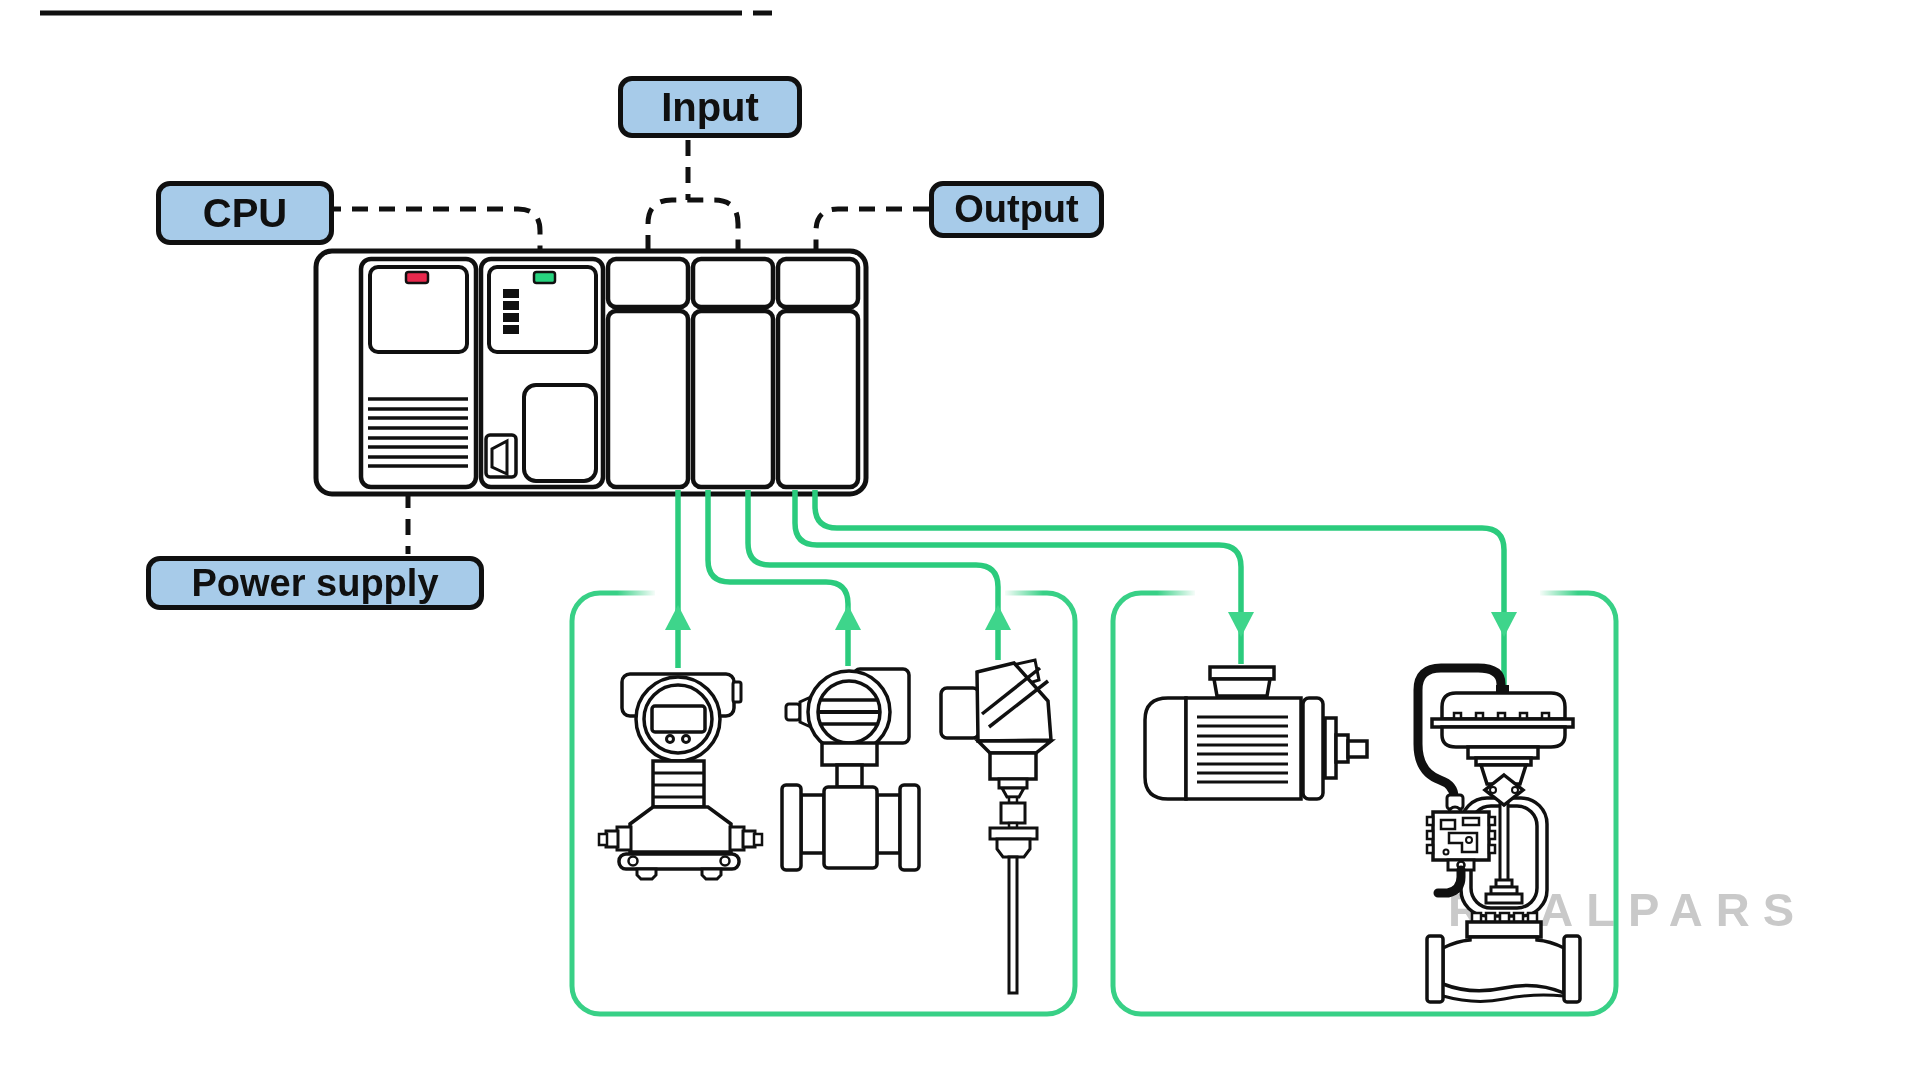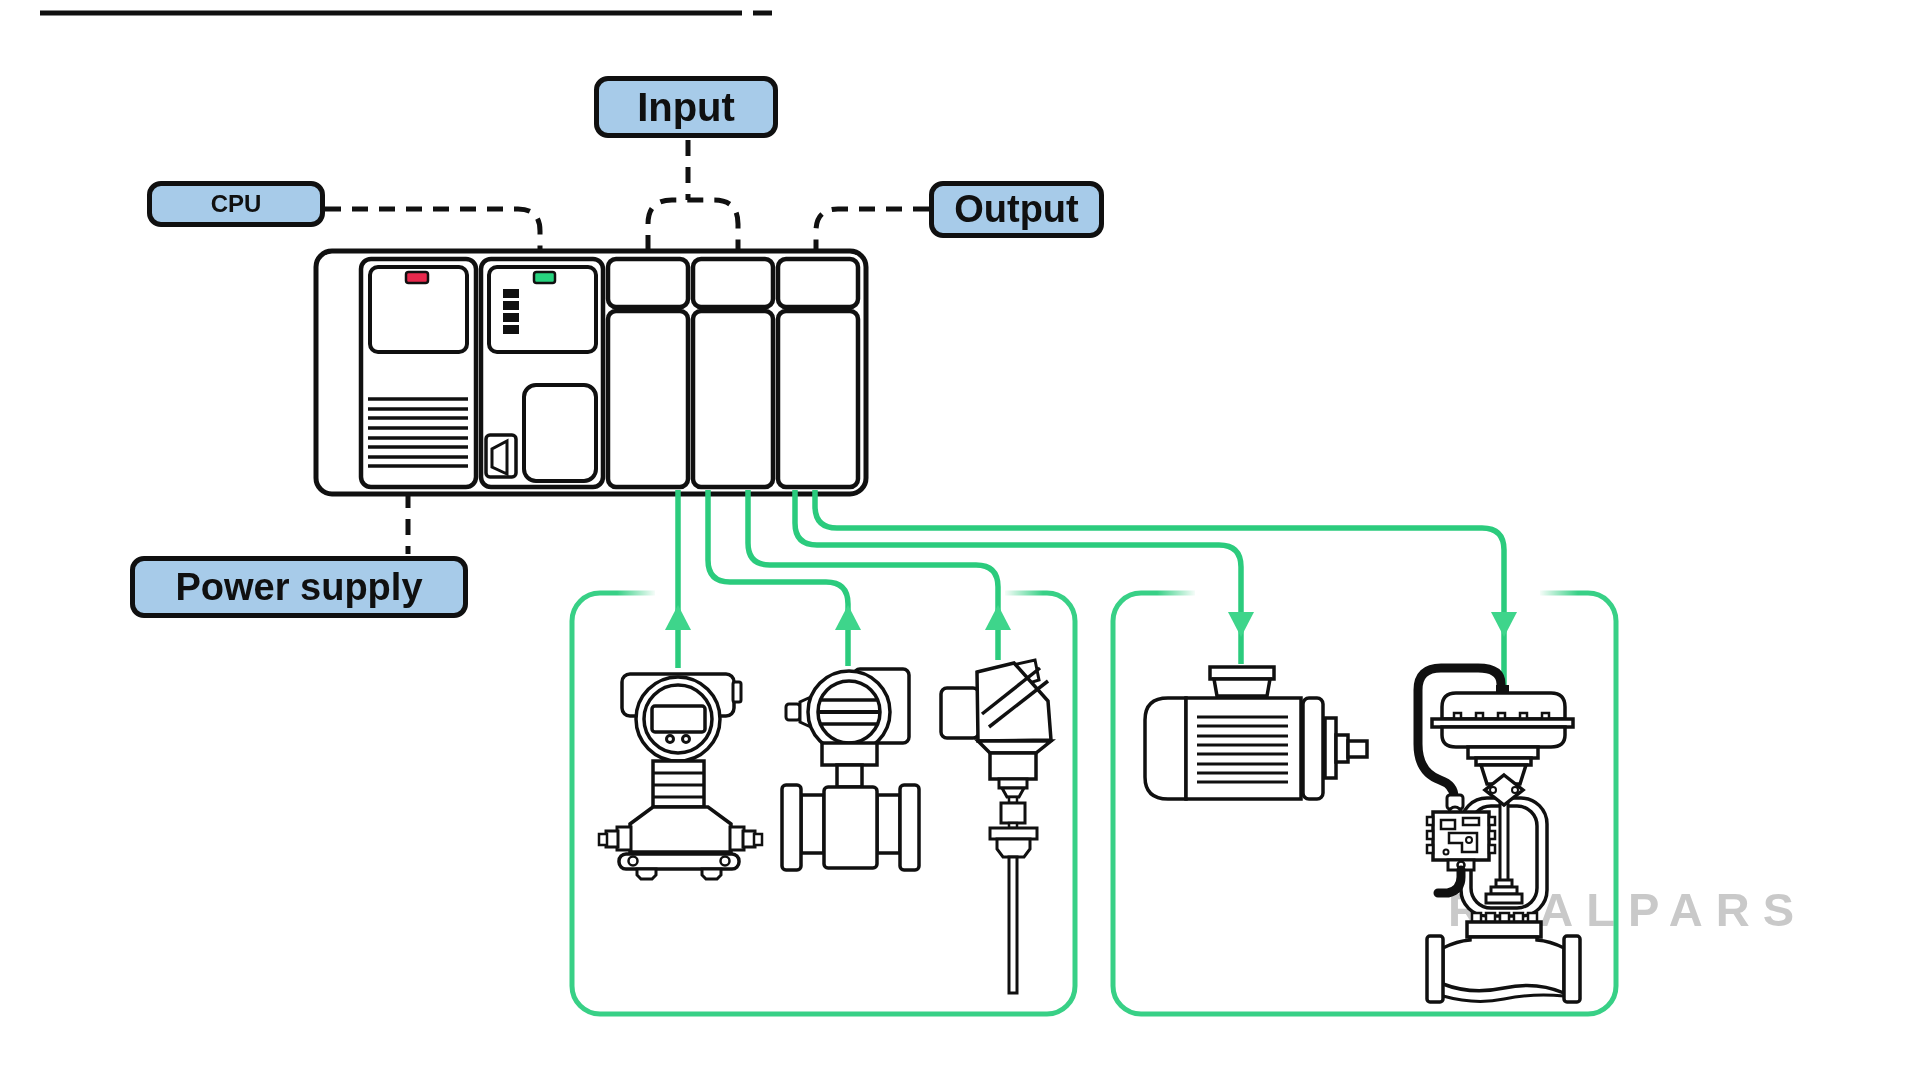--- a/index.html
+++ b/index.html
@@ -5,24 +5,24 @@
   html,body{margin:0;padding:0;background:#ffffff;}
   #stage{position:relative;width:1920px;height:1080px;background:#ffffff;overflow:hidden;
          font-family:"Liberation Sans",sans-serif;}
   #diagram-svg{position:absolute;left:0;top:0;z-index:2;}
   .watermark{position:absolute;left:1448px;top:882px;z-index:1;
              font-weight:700;font-size:47px;letter-spacing:13px;color:#c9c9c9;
              font-family:"Liberation Sans",sans-serif;}
   .pill{position:absolute;z-index:3;display:flex;align-items:center;justify-content:center;
         background:#a7cbe9;border:5px solid #101010;border-radius:14px;box-sizing:border-box;
         font-weight:700;color:#101010;}
-  .pill-cpu{left:147px;top:181px;width:178px;height:46px;font-size:24px;}
-  .pill-input{left:594px;top:76px;width:184px;height:62px;font-size:40px;}
+  .pill-cpu{left:156px;top:181px;width:178px;height:64px;font-size:40px;}
+  .pill-input{left:618px;top:76px;width:184px;height:62px;font-size:40px;}
   .pill-output{left:929px;top:181px;width:175px;height:57px;font-size:38px;text-align:center;}
-  .pill-power{left:130px;top:556px;width:338px;height:62px;font-size:38px;justify-content:center;}
+  .pill-power{left:146px;top:556px;width:338px;height:54px;font-size:38px;justify-content:center;}
 </style>
 </head>
 <body>
 
 <div id="stage">
 
   <div class="watermark">REALPARS</div>
 
   <svg id="diagram-svg" width="1920" height="1080" viewBox="0 0 1920 1080">
     <defs>

